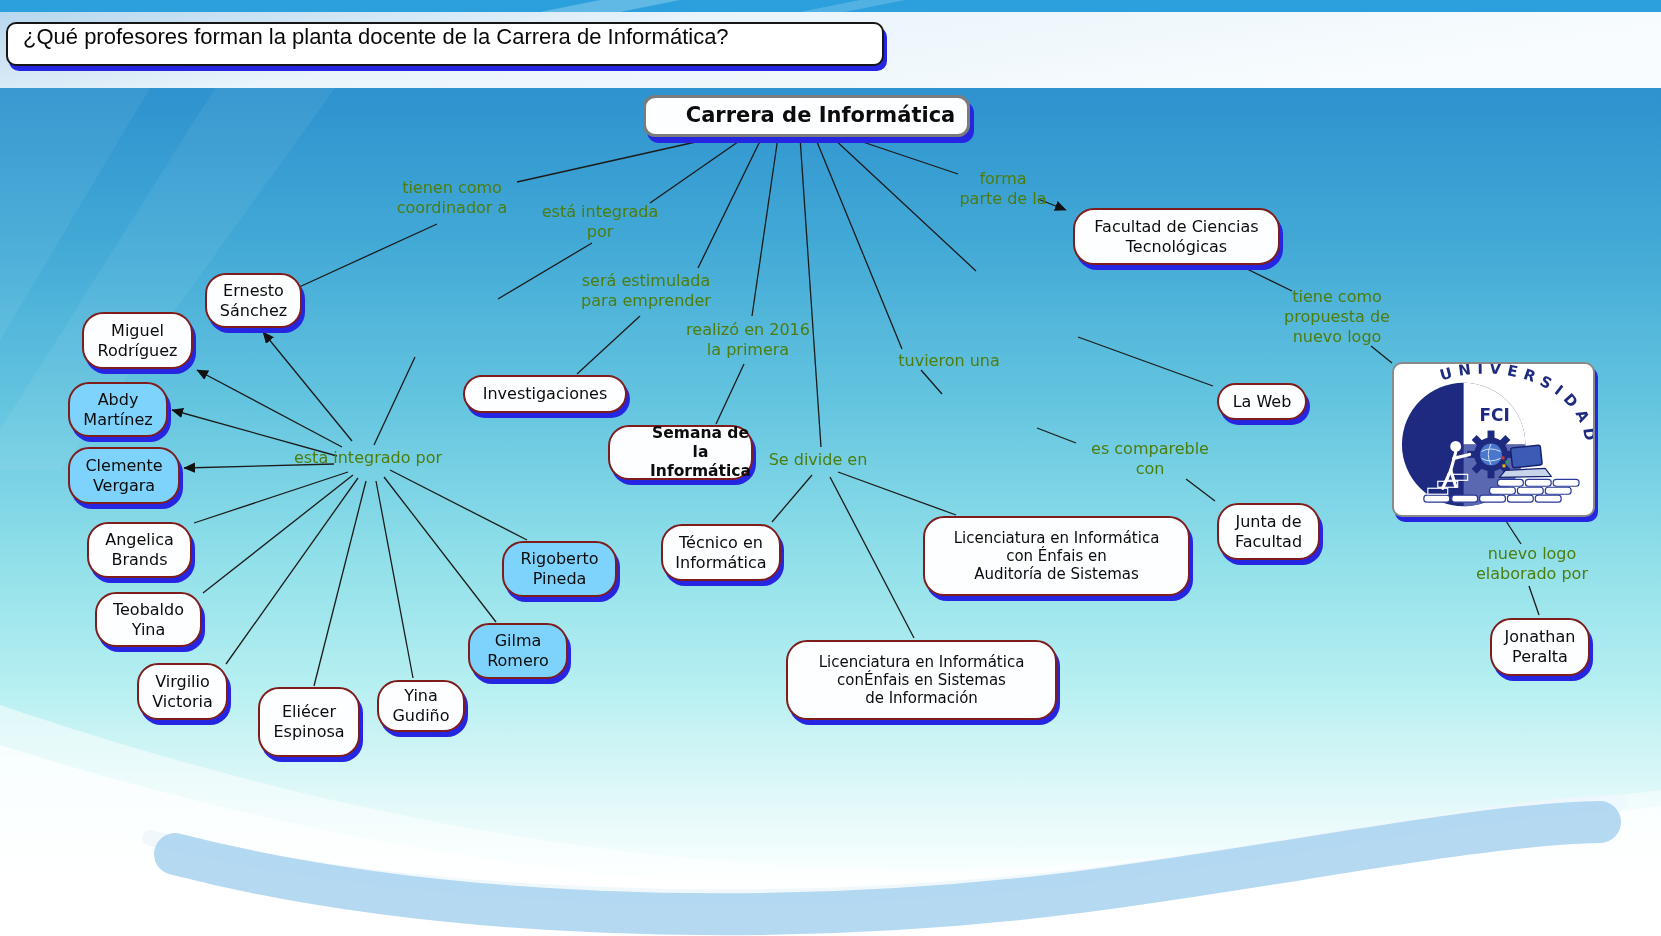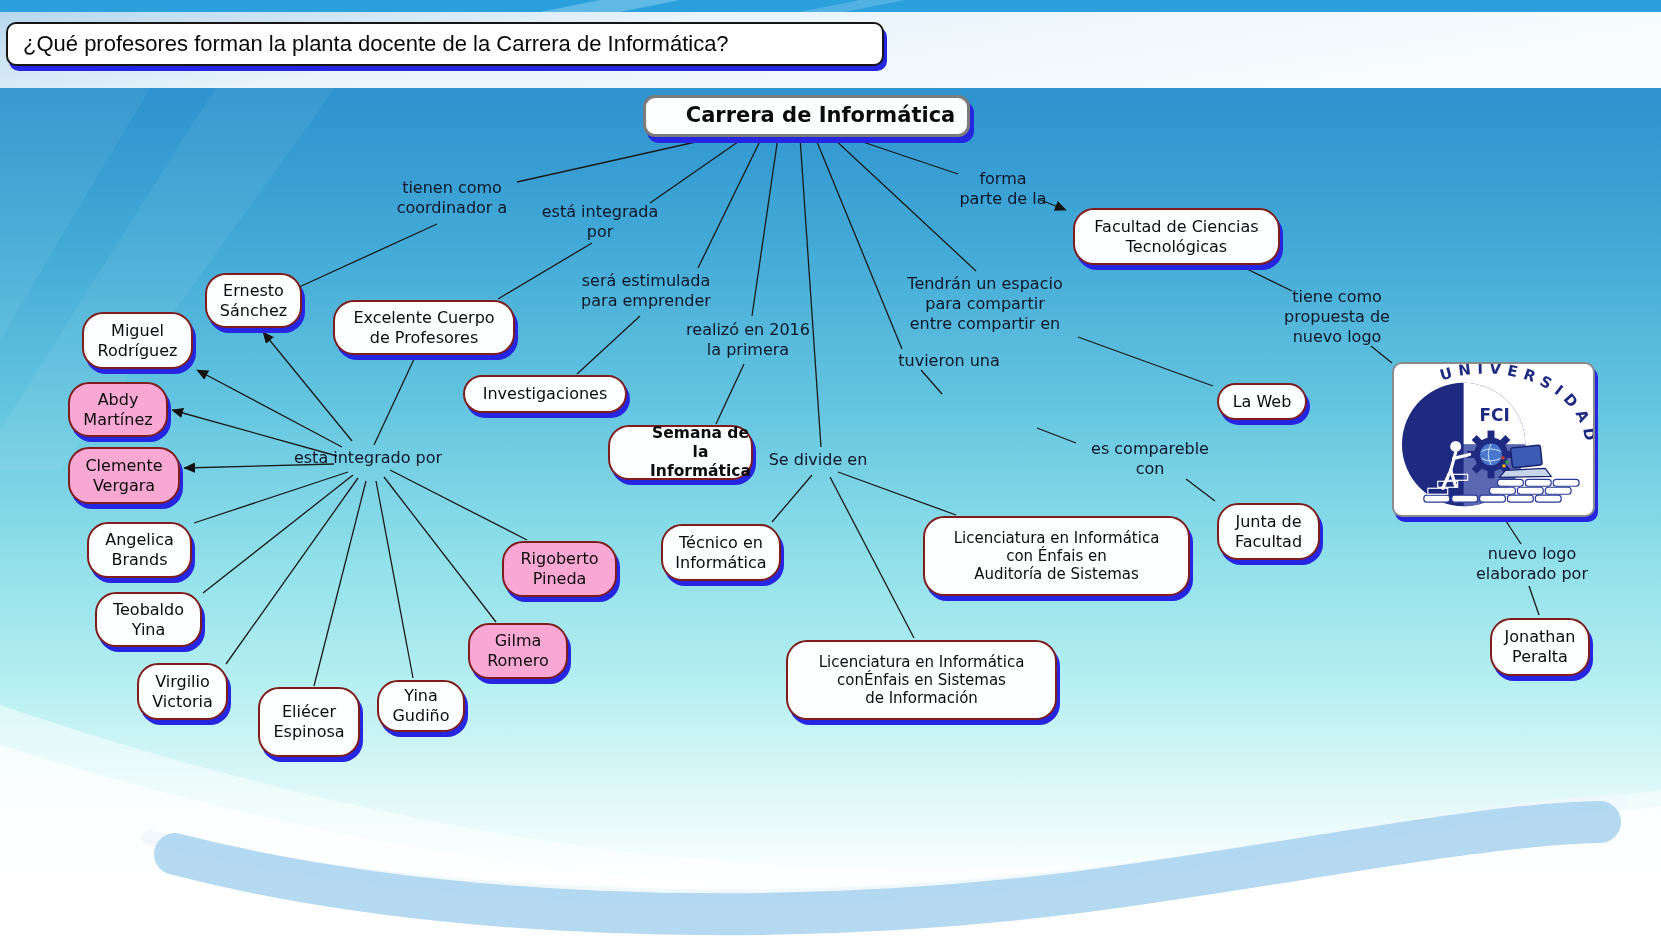--- a/index.html
+++ b/index.html
@@ -2,35 +2,35 @@
 <html><head>
 <meta charset="utf-8">
 <style>
   html,body{margin:0;padding:0;}
   body{width:1661px;height:936px;overflow:hidden;background:#fff;
        font-family:"DejaVu Sans",sans-serif;}
   .canvas{position:relative;width:1661px;height:936px;overflow:hidden;}
   svg.bg{position:absolute;left:0;top:0;z-index:0;}
   .question{position:absolute;left:6px;top:22px;width:878px;height:44px;z-index:3;
     background:#ffffff;border:2px solid #161616;border-radius:10px;
-    box-shadow:3px 5px 0 #2626e2;display:flex;align-items:center;padding:0 15px;
+    box-shadow:3px 5px 0 #2626e2;display:flex;align-items:flex-start;padding:0 15px;
     box-sizing:border-box;font:22px "Liberation Sans",sans-serif;color:#090909;}
   .node{position:absolute;z-index:2;display:flex;align-items:center;justify-content:center;
     text-align:center;background:#fdfeff;border:2px solid #7f1d1d;border-radius:21px;
     box-shadow:3px 5px 0 #2626e2;font-size:16px;line-height:1.22;color:#0c0c0c;
     white-space:pre-line;box-sizing:border-box;padding:2px 4px;}
-  .node.tint{background:#f9a8d4;}
+  .node.tint{background:#7dd3fc;}
   .node.root{font-weight:bold;font-size:21px;border-width:3px;border-color:#7c7c7c;
     border-radius:12px;box-shadow:4px 6px 0 #2626e2;padding-left:32px;}
   .node.bold{font-weight:bold;font-size:15.5px;padding-left:44px;}
   .node.small{font-size:15px;}
   .node.withicon{flex-direction:column;padding-bottom:0;}
   .res-icon{width:16px;height:14px;margin-top:-1px;}
   .edge-label{position:absolute;z-index:1;transform:translate(-50%,-50%);text-align:center;
-    font-size:16px;line-height:1.25;color:#0f172a;white-space:pre-line;}
+    font-size:16px;line-height:1.25;color:#4d7c0f;white-space:pre-line;}
   .logo-node{position:absolute;left:1392px;top:362px;width:203px;height:155px;z-index:2;
     background:#ffffff;border:2px solid #8a8a8a;border-radius:10px;
     box-shadow:3px 5px 0 #2626e2;overflow:hidden;box-sizing:border-box;}
 </style>
 </head>
 <body>
 
 <div class="canvas">
 
   <svg class="bg" width="1661" height="936" viewBox="0 0 1661 936">
@@ -142,23 +142,20 @@
 Espinosa</span></div>
   <div class="node" style="left:377px;top:680px;width:88px;height:52px">
     <span>Yina
 Gudiño</span></div>
   <div class="node tint" style="left:502px;top:541px;width:115px;height:56px">
     <span>Rigoberto
 Pineda</span></div>
   <div class="node tint" style="left:468px;top:623px;width:100px;height:56px">
     <span>Gilma
 Romero</span></div>
-  <div class="node" style="left:333px;top:300px;width:182px;height:55px">
-    <span>Excelente Cuerpo
-de Profesores</span></div>
   <div class="node" style="left:463px;top:375px;width:164px;height:38px">
     <span>Investigaciones</span></div>
   <div class="node bold" style="left:608px;top:425px;width:145px;height:55px">
     <span>Semana de la
 Informática</span></div>
   <div class="node" style="left:661px;top:524px;width:120px;height:57px">
     <span>Técnico en
 Informática</span></div>
   <div class="node small" style="left:923px;top:516px;width:267px;height:80px">
     <span>Licenciatura en Informática
@@ -253,23 +250,20 @@
   <div class="edge-label" style="left:452px;top:198px">tienen como
 coordinador a</div>
   <div class="edge-label" style="left:600px;top:222px">está integrada
 por</div>
   <div class="edge-label" style="left:646px;top:291px">será estimulada
 para emprender</div>
   <div class="edge-label" style="left:748px;top:340px">realizó en 2016
 la primera</div>
   <div class="edge-label" style="left:1003px;top:189px">forma
 parte de la</div>
-  <div class="edge-label" style="left:985px;top:304px">Tendrán un espacio
-para compartir
-entre compartir en</div>
   <div class="edge-label" style="left:949px;top:361px">tuvieron una</div>
   <div class="edge-label" style="left:368px;top:458px">esta integrado por</div>
   <div class="edge-label" style="left:818px;top:460px">Se divide en</div>
   <div class="edge-label" style="left:1150px;top:459px">es compareble
 con</div>
   <div class="edge-label" style="left:1337px;top:317px">tiene como
 propuesta de
 nuevo logo</div>
   <div class="edge-label" style="left:1532px;top:564px">nuevo logo
 elaborado por</div>

